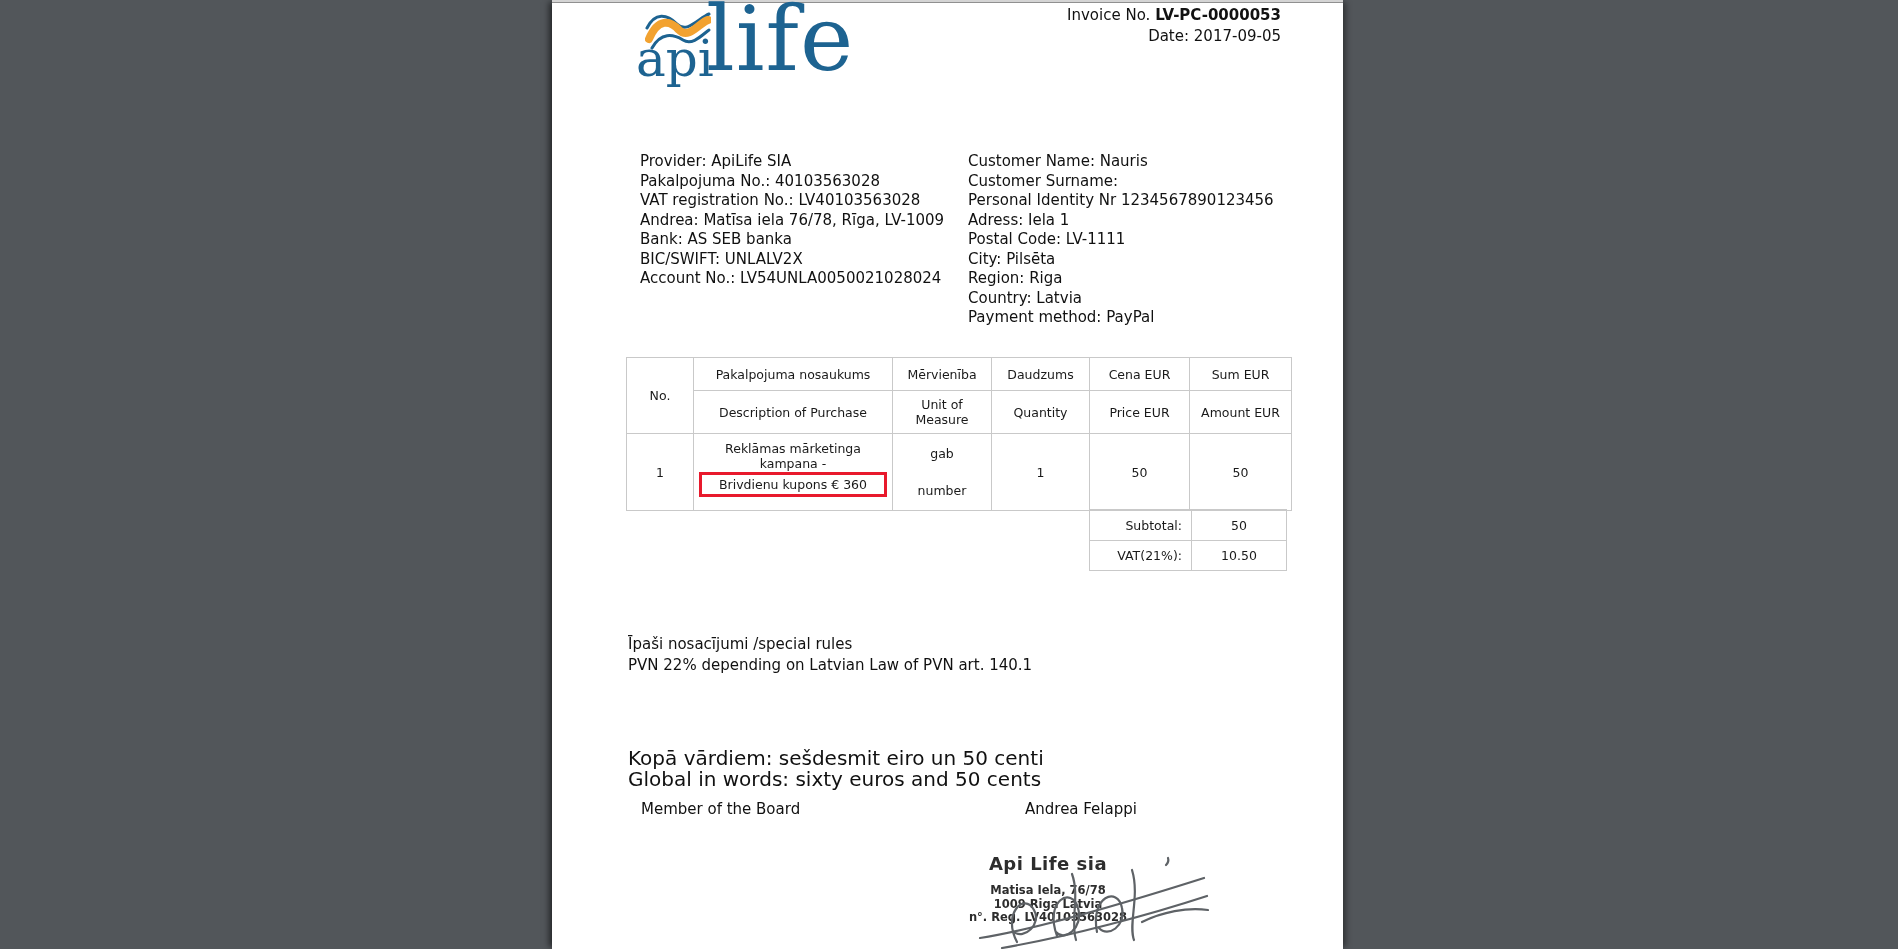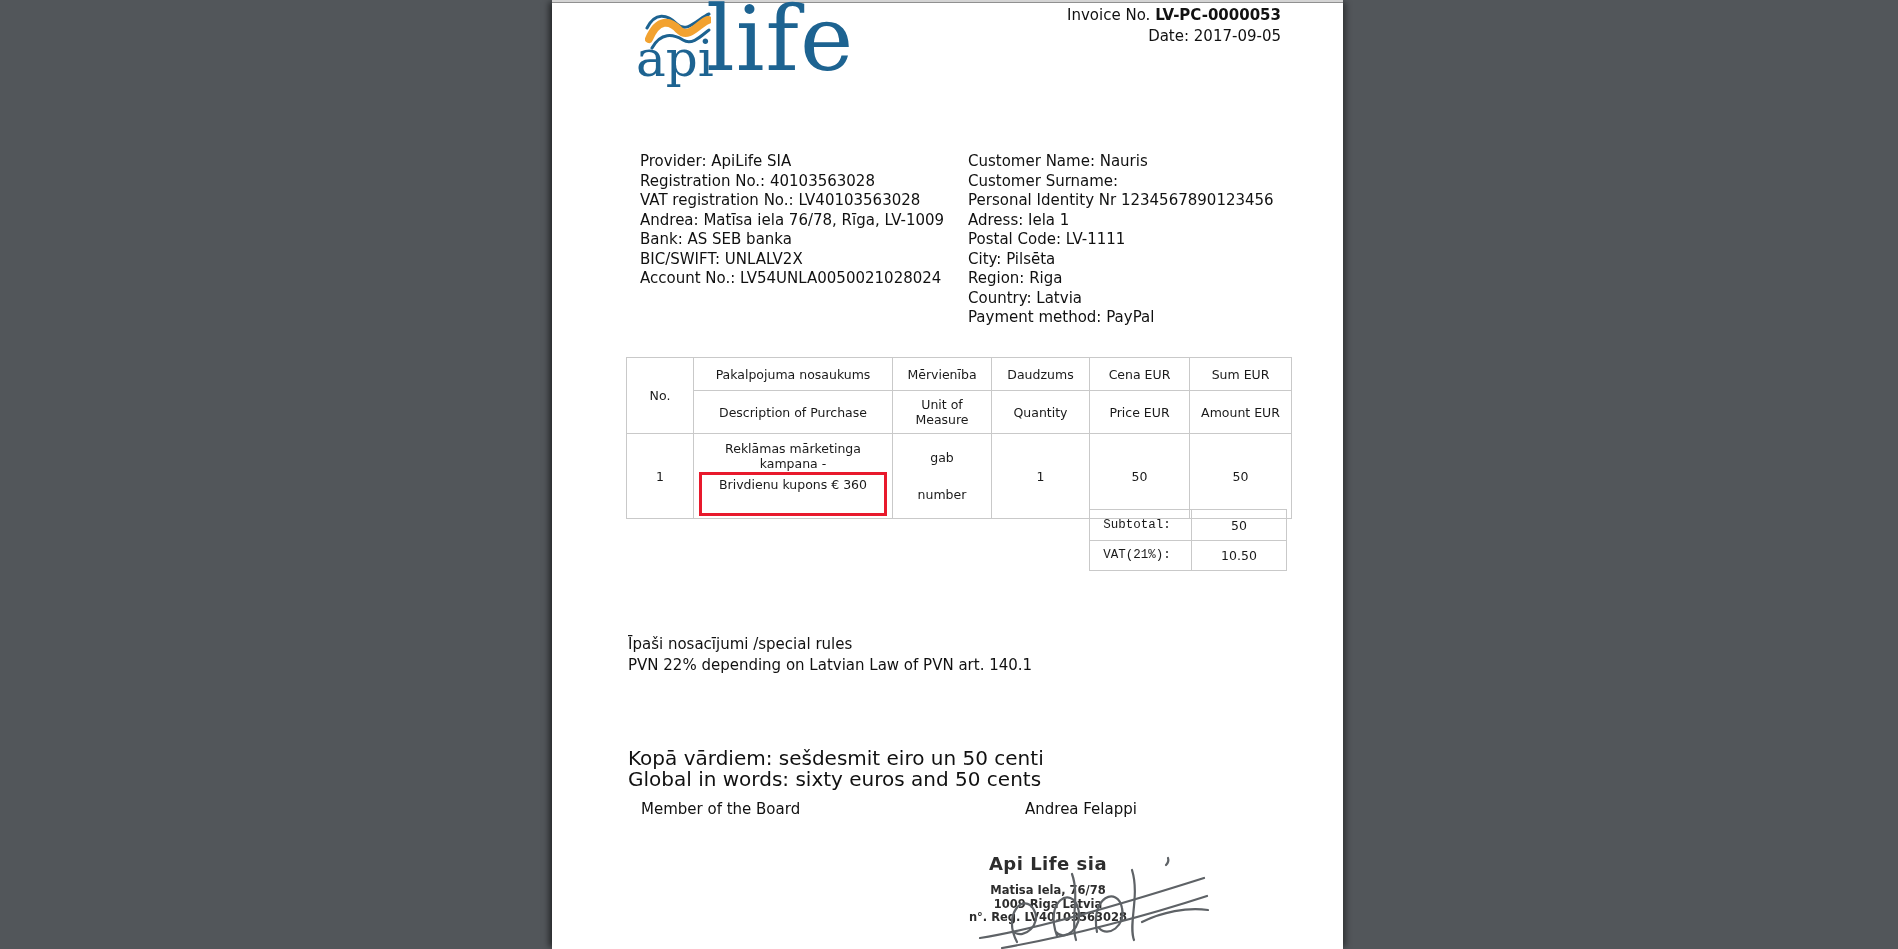--- a/index.html
+++ b/index.html
@@ -52,31 +52,31 @@
     border:1px solid var(--table-border);
     font-size:12.5px;line-height:15px;text-align:center;vertical-align:middle;
     padding:2px;color:#1a1a1a;
   }
   .maintable tr.r1 td{height:33px;text-align:center;}
   .maintable tr.r2 td{height:43px;}
   .maintable tr.r3 td{height:77px;}
   .desccell{vertical-align:top !important;padding-top:7px !important;}
   .redbox{
     display:inline-block;border:3px solid var(--highlight-red);
-    padding:2px 17px 21px 17px;margin-top:1px;
+    padding:2px 17px 2px 17px;margin-top:1px;
   }
   .unitcell div + div{margin-top:22px;}
 
   
   .totals{position:absolute;left:537px;top:509px;table-layout:fixed;}
   .totals td{
     border:1px solid var(--table-border);
     font-size:12.5px;line-height:15px;color:#1a1a1a;vertical-align:middle;padding:2px;
   }
-  .totals .tl{text-align:center;padding-right:9px;font-family:Liberation Mono, monospace;}
+  .totals .tl{text-align:right;padding-right:9px;}
   .totals .tv{text-align:center;}
   .totals tr.t1 td{height:31px;}
   .totals tr.t2 td{height:30px;}
   .totals tr.t3 td{height:46px;}
 
   
   .rules{position:absolute;left:76px;top:634px;font-size:15px;line-height:21px;}
   .words{position:absolute;left:76px;top:748px;font-size:20px;line-height:21px;}
 
   
@@ -110,21 +110,21 @@
     <span class="life">life</span>
   </div>
 
   <div class="invhead">
     <div><span>Invoice No. </span><b>LV-PC-0000053</b></div>
     <div><span>Date: </span><span>2017-09-05</span></div>
   </div>
 
   <div class="provider">
     <div><span>Provider: </span><span class="strong">ApiLife SIA</span></div>
-    <div><span>Registration No.: </span><span class="strong">40103563028</span></div>
+    <div><span>Pakalpojuma No.: </span><span class="strong">40103563028</span></div>
     <div><span>VAT registration No.: </span><span class="strong">LV40103563028</span></div>
     <div><span>Andrea: </span><span>Matīsa iela 76/78, Rīga, LV-1009</span></div>
     <div><span>Bank: </span><span>AS SEB banka</span></div>
     <div><span>BIC/SWIFT: </span><span>UNLALV2X</span></div>
     <div><span>Account No.: </span><span>LV54UNLA0050021028024</span></div>
   </div>
 
   <div class="customer">
     <div>Customer Name: Nauris</div>
     <div>Customer Surname:</div>

